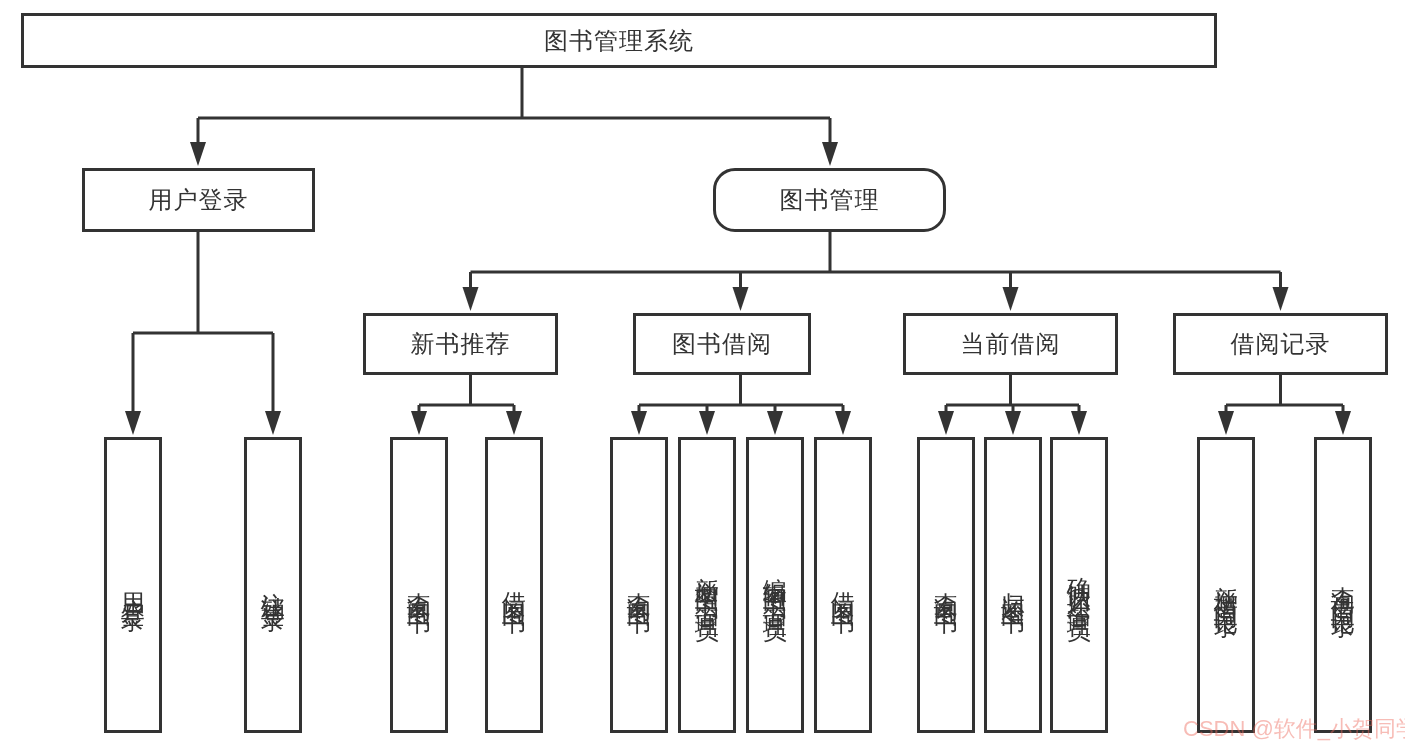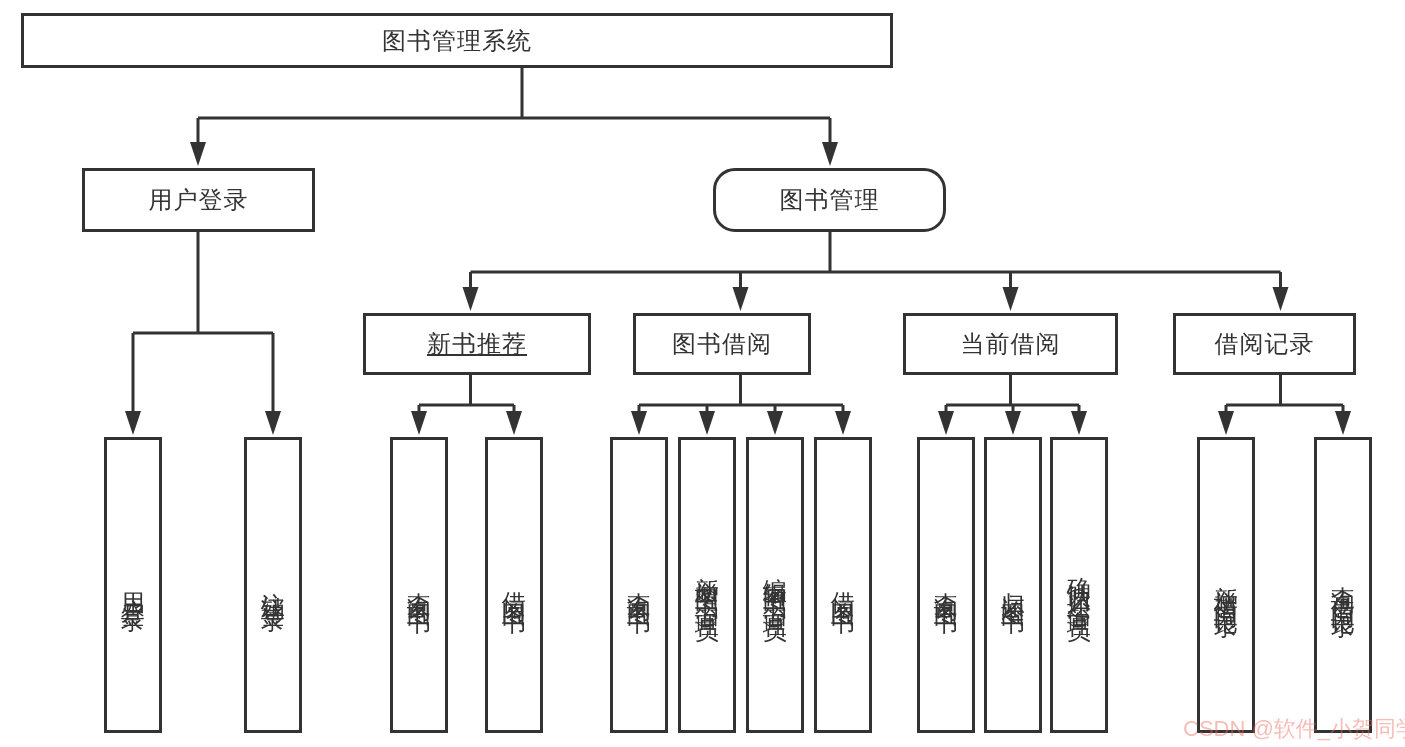--- a/index.html
+++ b/index.html
@@ -63,41 +63,41 @@
       <polygon points="767,411 783,411 775,435"></polygon>
       <polygon points="835,411 851,411 843,435"></polygon>
       <polygon points="938,411 954,411 946,435"></polygon>
       <polygon points="1005,411 1021,411 1013,435"></polygon>
       <polygon points="1071,411 1087,411 1079,435"></polygon>
       <polygon points="1218,411 1234,411 1226,435"></polygon>
       <polygon points="1335,411 1351,411 1343,435"></polygon>
     </g>
   </svg>
 
-  <div class="box" style="left:21px;top:13px;width:872px;height:55px;">
+  <div class="box" style="left:21px;top:13px;width:1196px;height:55px;">
     <span>图书管理系统</span>
   </div>
 
   <div class="box" style="left:82px;top:168px;width:233px;height:64px;">
     <span>用户登录</span>
   </div>
   <div class="box" style="left:713px;top:168px;width:233px;height:64px;border-radius:22px;">
     <span>图书管理</span>
   </div>
 
-  <div class="box" style="left:363px;top:313px;width:228px;height:62px;text-decoration:underline;">
+  <div class="box" style="left:363px;top:313px;width:195px;height:62px;">
     <span>新书推荐</span>
   </div>
   <div class="box" style="left:633px;top:313px;width:178px;height:62px;">
     <span>图书借阅</span>
   </div>
   <div class="box" style="left:903px;top:313px;width:215px;height:62px;">
     <span>当前借阅</span>
   </div>
-  <div class="box" style="left:1173px;top:313px;width:183px;height:62px;">
+  <div class="box" style="left:1173px;top:313px;width:215px;height:62px;">
     <span>借阅记录</span>
   </div>
 
   <div class="box vbox" style="left:104px;top:437px;width:58px;height:296px;">
     <span>用户登录</span>
   </div>
   <div class="box vbox" style="left:244px;top:437px;width:58px;height:296px;">
     <span>注销登录</span>
   </div>
   <div class="box vbox" style="left:390px;top:437px;width:58px;height:296px;">

